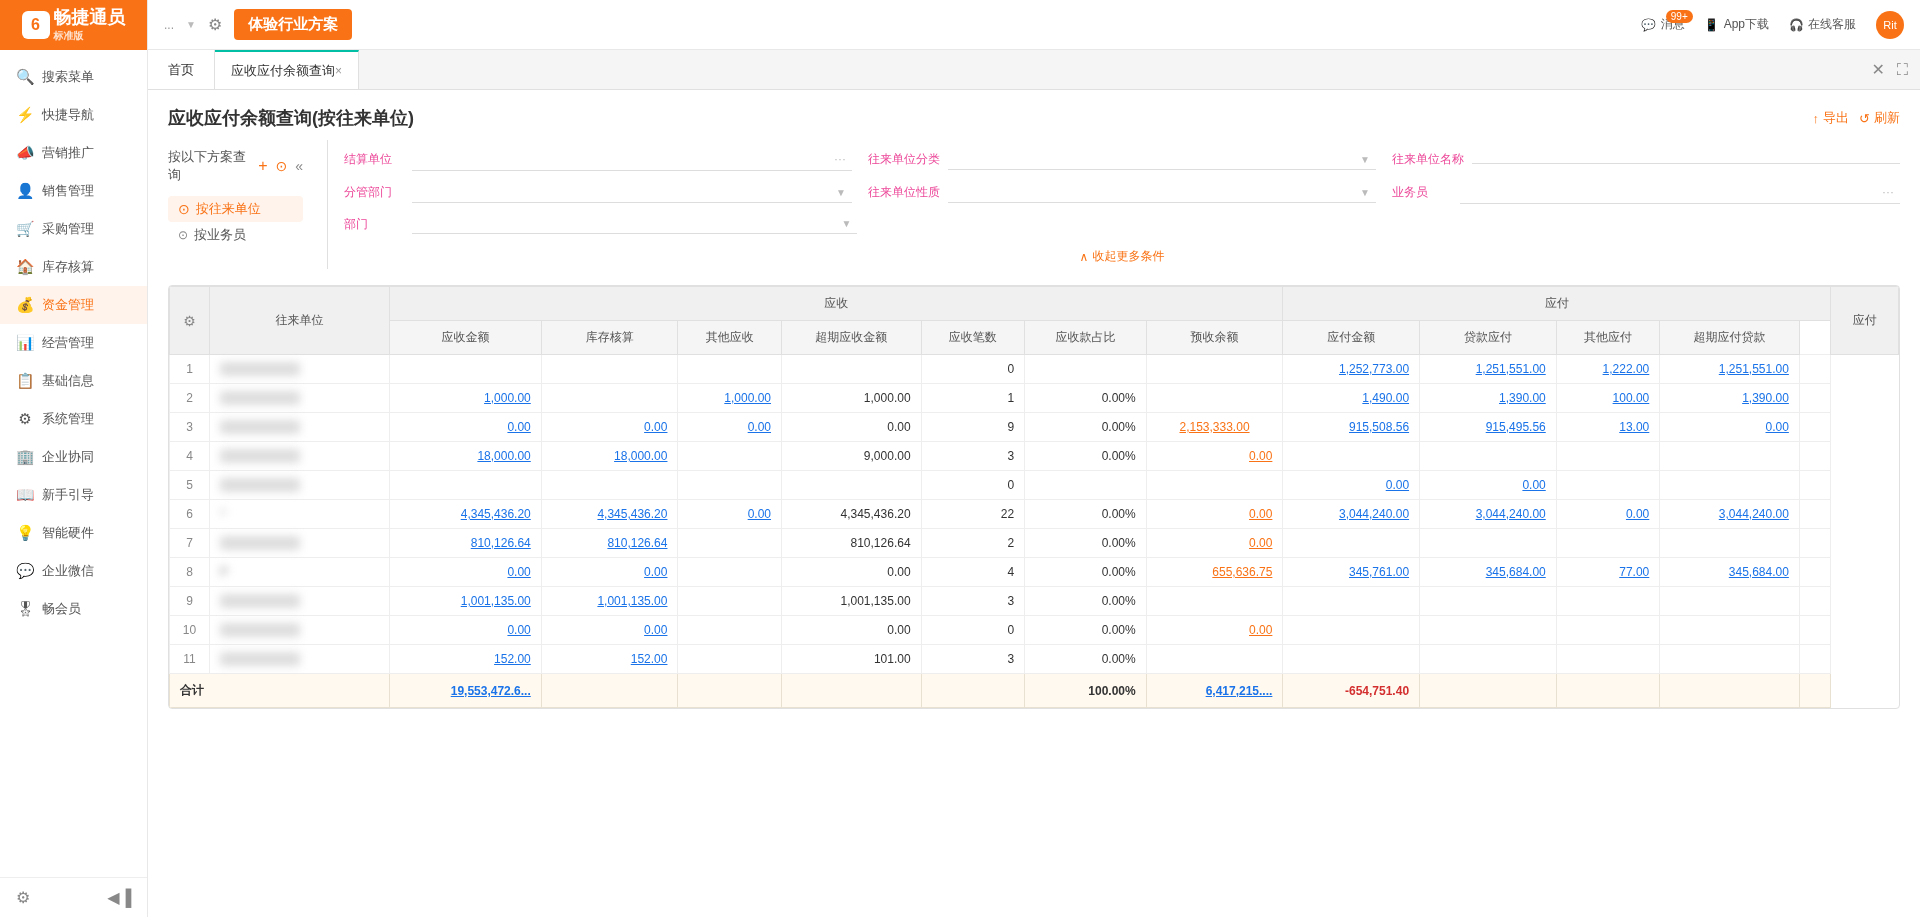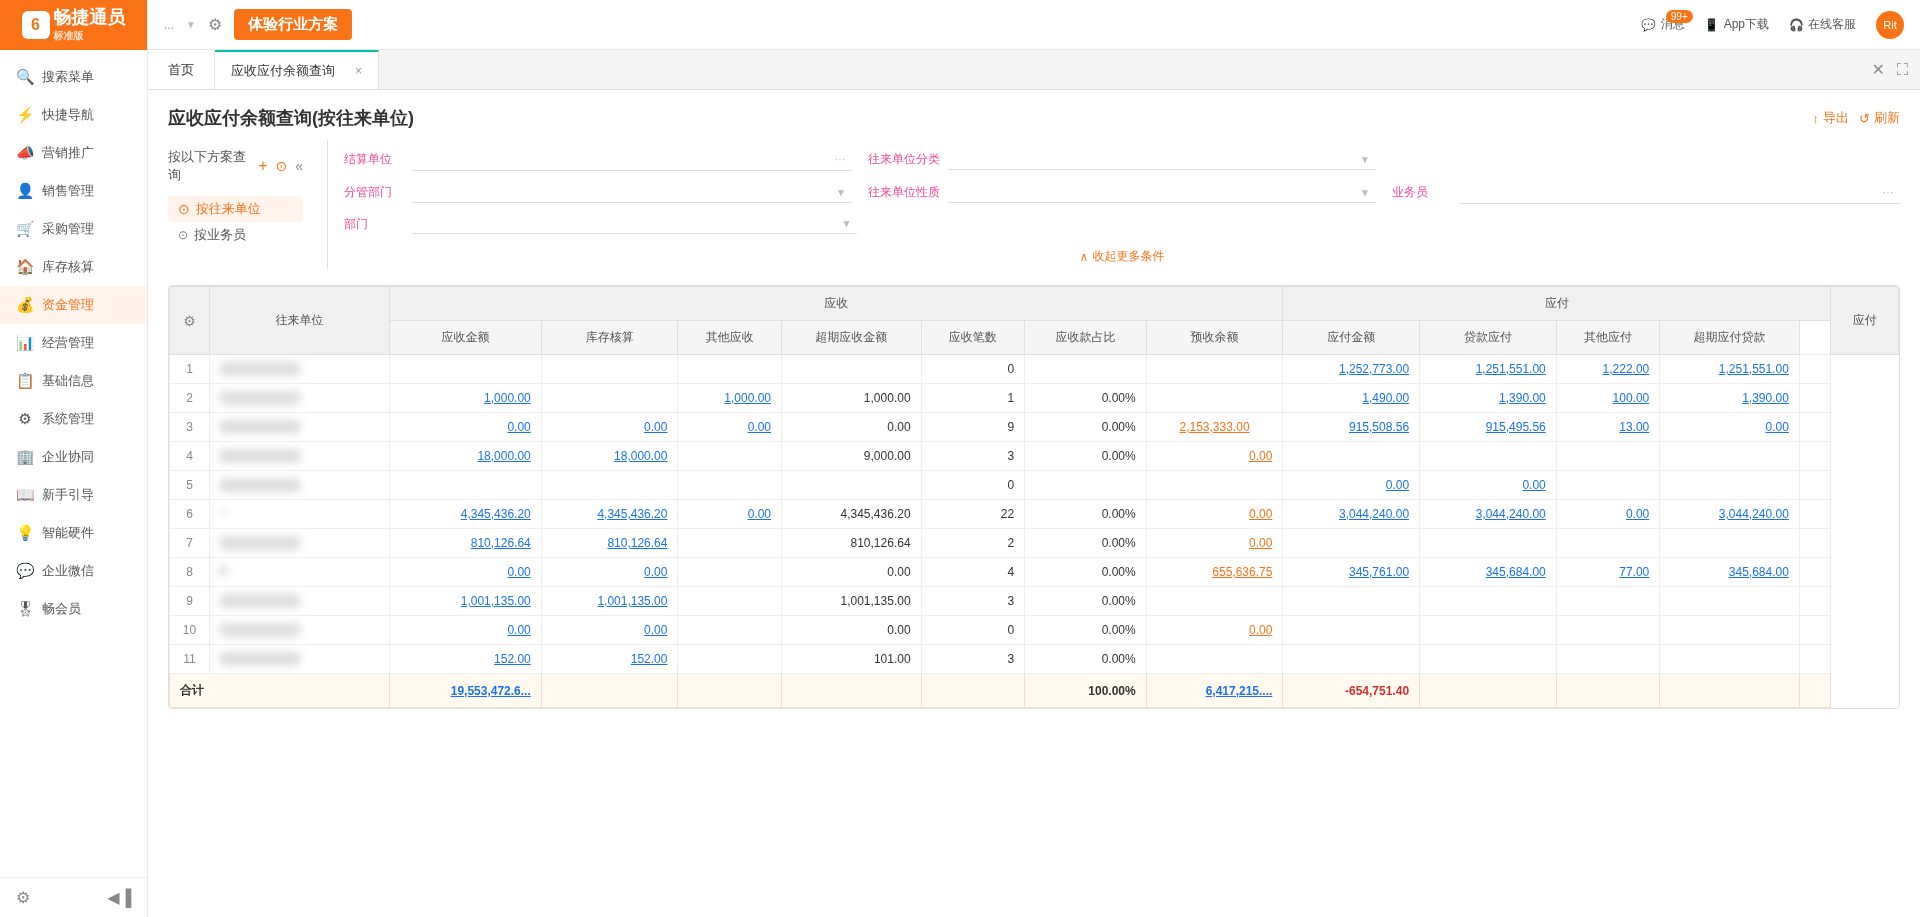--- a/index.html
+++ b/index.html
@@ -67,21 +67,21 @@
       position: fixed; left: 148px; top: 50px; right: 0; height: 40px;
       background: #f5f5f5; border-bottom: 1px solid #e0e0e0;
       display: flex; align-items: stretch; z-index: 99;
     }
     .tab-home {
       padding: 0 20px; display: flex; align-items: center;
       background: #fff; color: #333; font-size: 13px; cursor: pointer;
       border-right: 1px solid #e0e0e0;
     }
     .tab-active {
-      padding: 0 16px; display: flex; align-items: center; gap: 20px;
+      padding: 0 16px; display: flex; align-items: center; gap: 0;
       background: #fff; color: #333; font-size: 13px; cursor: pointer;
       border-right: 1px solid #e0e0e0; border-top: 2px solid #00bfa5;
     }
     .tab-close { color: #999; font-size: 12px; cursor: pointer; }
     .tab-bar-right { margin-left: auto; display: flex; align-items: center; padding-right: 12px; gap: 12px; }
     .tab-bar-icon { font-size: 16px; color: #888; cursor: pointer; }
 
     
     .main {
       position: absolute; left: 148px; top: 90px; right: 0; bottom: 0;
@@ -334,20 +334,26 @@
           <div class="filter-input">
             <span></span>
               <span class="filter-dots">···</span>
           </div>
         </div>
         <div class="filter-field">
           <span class="filter-field-label">往来单位分类</span>
           <div class="filter-input">
             <span></span>
               <span class="filter-arrow">▼</span>
+          </div>
+        </div>
+        <div class="filter-field">
+          <span class="filter-field-label">往来单位名称</span>
+          <div class="filter-input">
+            <span></span>
           </div>
         </div>
       </div>
       <div class="filter-row">
         <div class="filter-field">
           <span class="filter-field-label">分管部门</span>
           <div class="filter-input">
             <span></span>
               <span class="filter-arrow">▼</span>
           </div>

